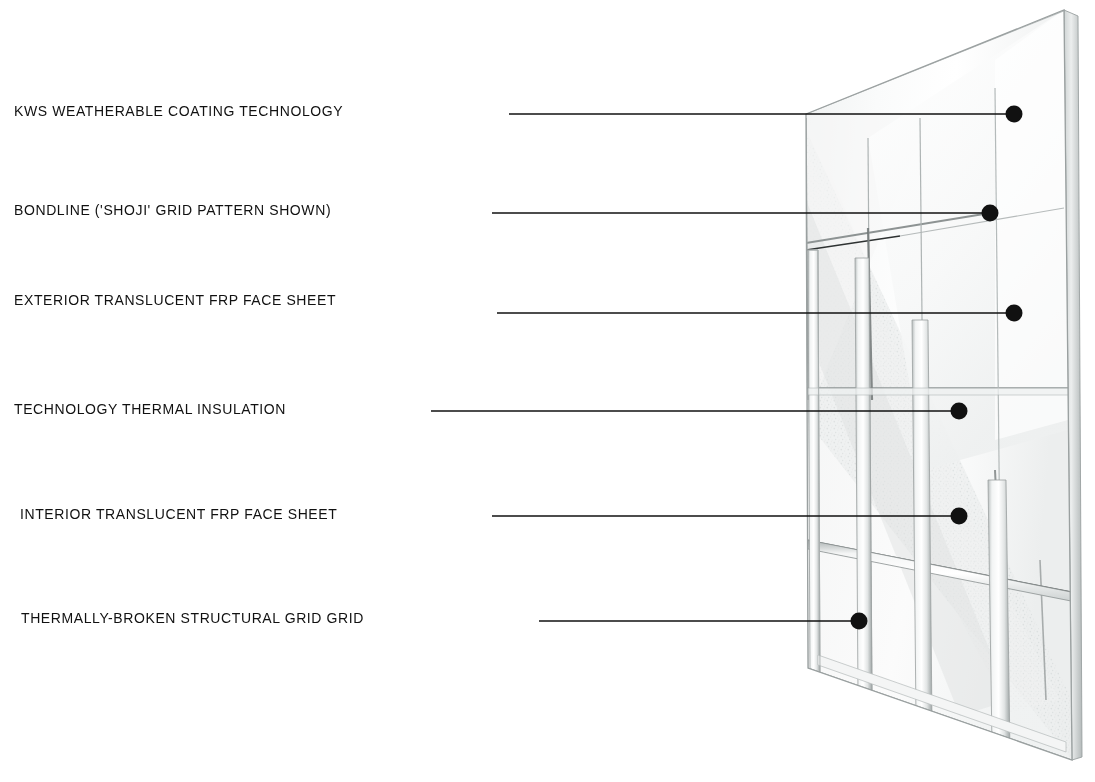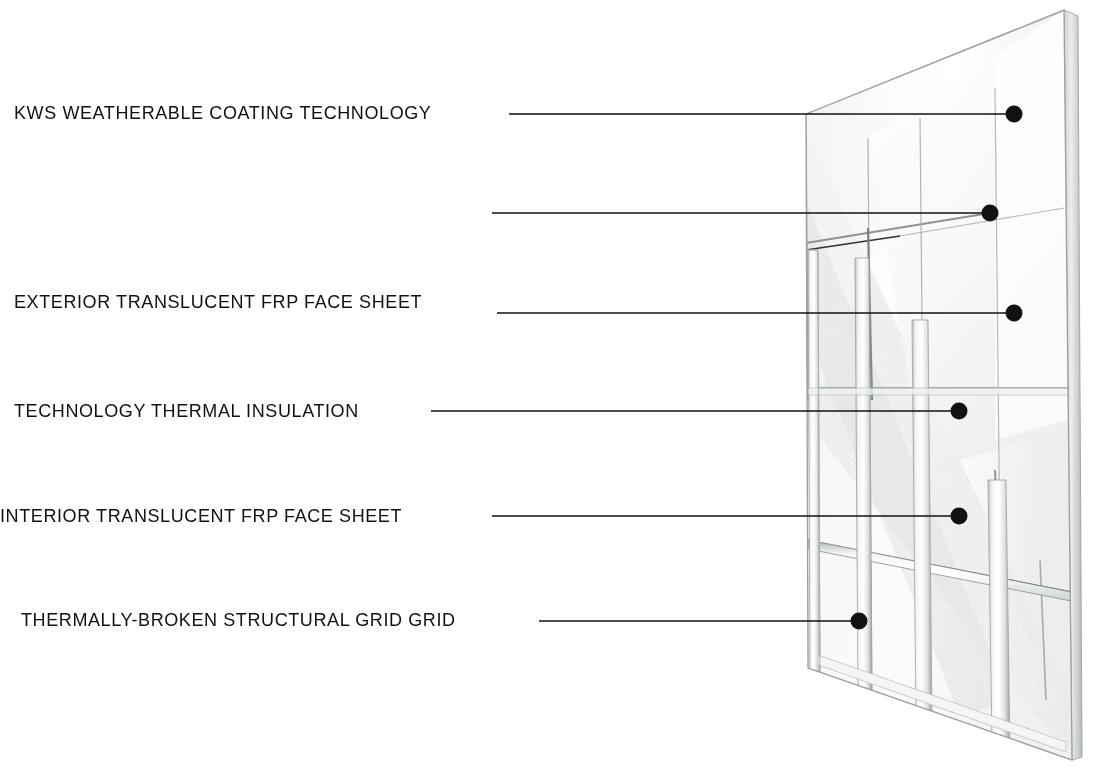--- a/index.html
+++ b/index.html
@@ -4,21 +4,21 @@
 <title>Translucent Panel Cutaway Diagram</title>
 <style>
   html,body{margin:0;padding:0;background:#ffffff;}
   body{width:1095px;height:782px;overflow:hidden;
        font-family:"Liberation Sans","DejaVu Sans",sans-serif;}
   #stage{position:relative;width:1095px;height:782px;background:#fff;}
   #stage svg{position:absolute;left:0;top:0;}
   .callout-label{
       position:absolute;
       font-family:"Liberation Sans","DejaVu Sans",sans-serif;
-      font-size:18px;
+      font-size:14px;
       letter-spacing:0.6px;
       color:#111111;
       white-space:nowrap;
       line-height:1;
       -webkit-font-smoothing:antialiased;
   }
 </style>
 </head>
 <body>
 
@@ -187,22 +187,23 @@
       <line x1="492" y1="516" x2="959" y2="516" stroke="#111111" stroke-width="1.7"></line>
       <circle cx="959" cy="516" r="8.5" fill="#111111"></circle>
 
       <line x1="539" y1="621" x2="859" y2="621" stroke="#111111" stroke-width="1.7"></line>
       <circle cx="859" cy="621" r="8.5" fill="#111111"></circle>
     </g>
   </svg>
 
   <div class="callout-label" style="left:14px;  top:104px;">KWS WEATHERABLE COATING TECHNOLOGY</div>
 
+  <div class="callout-label" style="left:14px;  top:203px;">BONDLINE ('SHOJI' GRID PATTERN SHOWN)</div>
 
   <div class="callout-label" style="left:14px;  top:293px;">EXTERIOR TRANSLUCENT FRP FACE SHEET</div>
 
   <div class="callout-label" style="left:14px;  top:402px;">TECHNOLOGY THERMAL INSULATION</div>
 
-  <div class="callout-label" style="left:0;  top:507px;">INTERIOR TRANSLUCENT FRP FACE SHEET</div>
+  <div class="callout-label" style="left:20px;  top:507px;">INTERIOR TRANSLUCENT FRP FACE SHEET</div>
 
   <div class="callout-label" style="left:21px;  top:611px;">THERMALLY-BROKEN STRUCTURAL GRID GRID</div>
 
 </div>
 
 </body></html>

